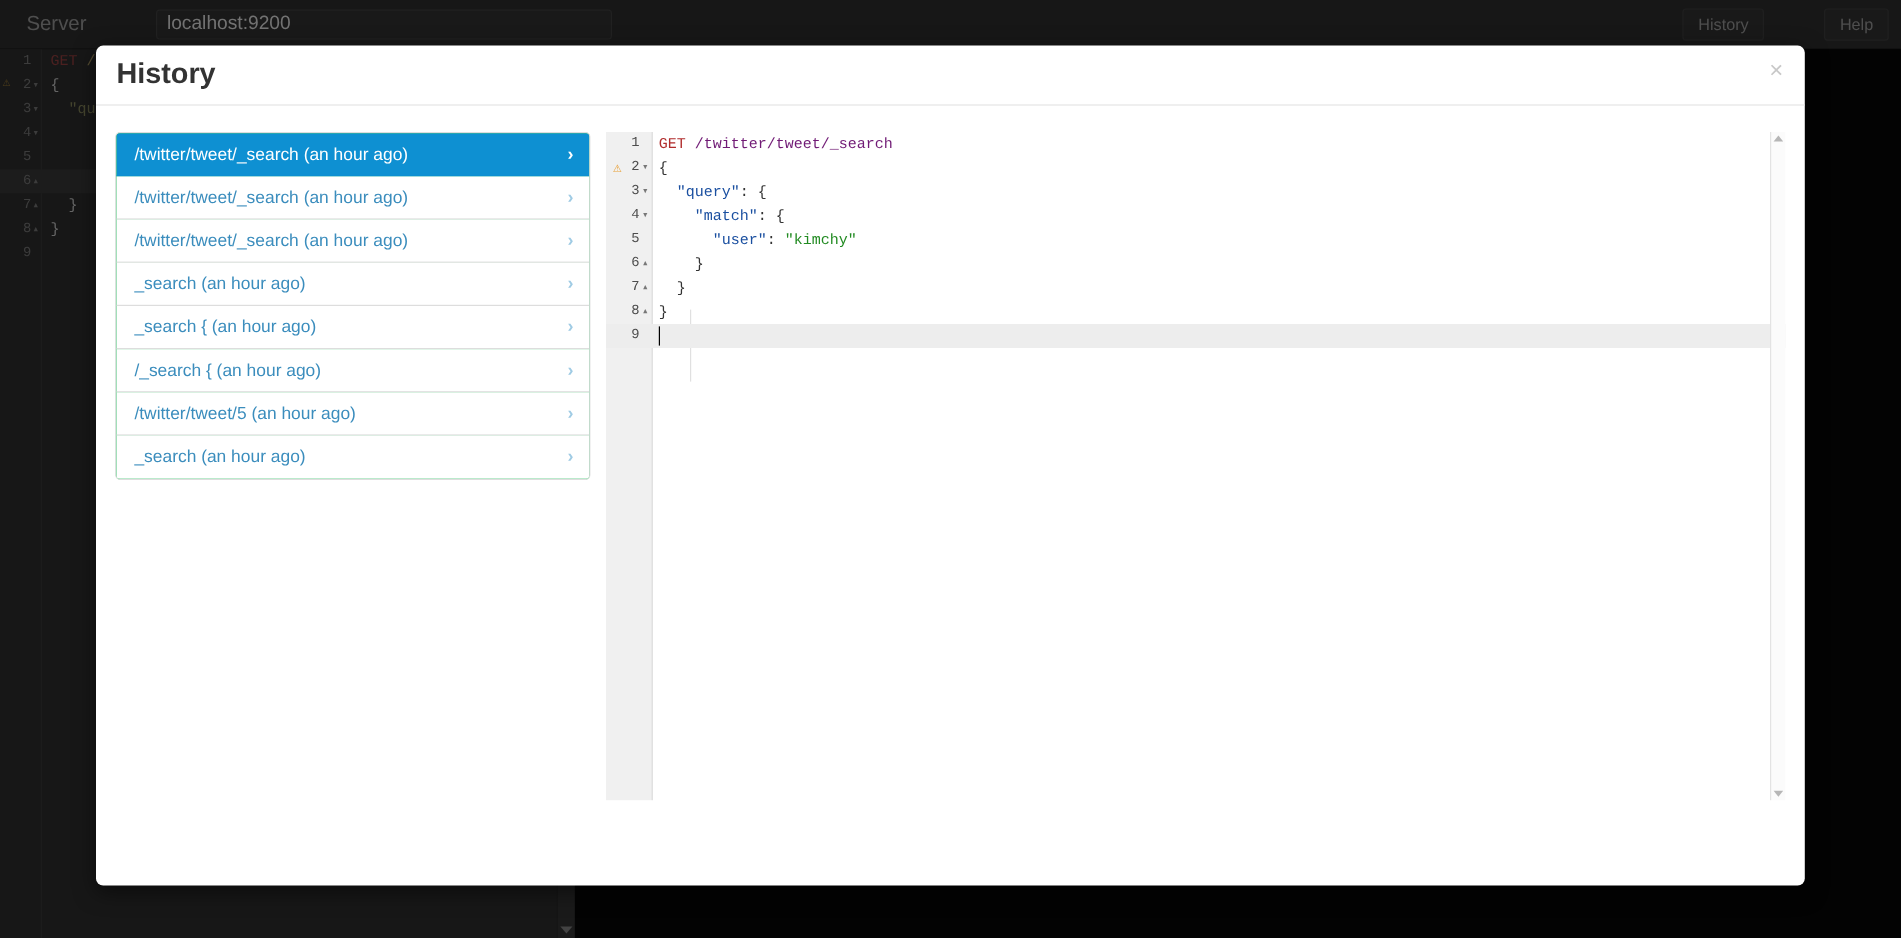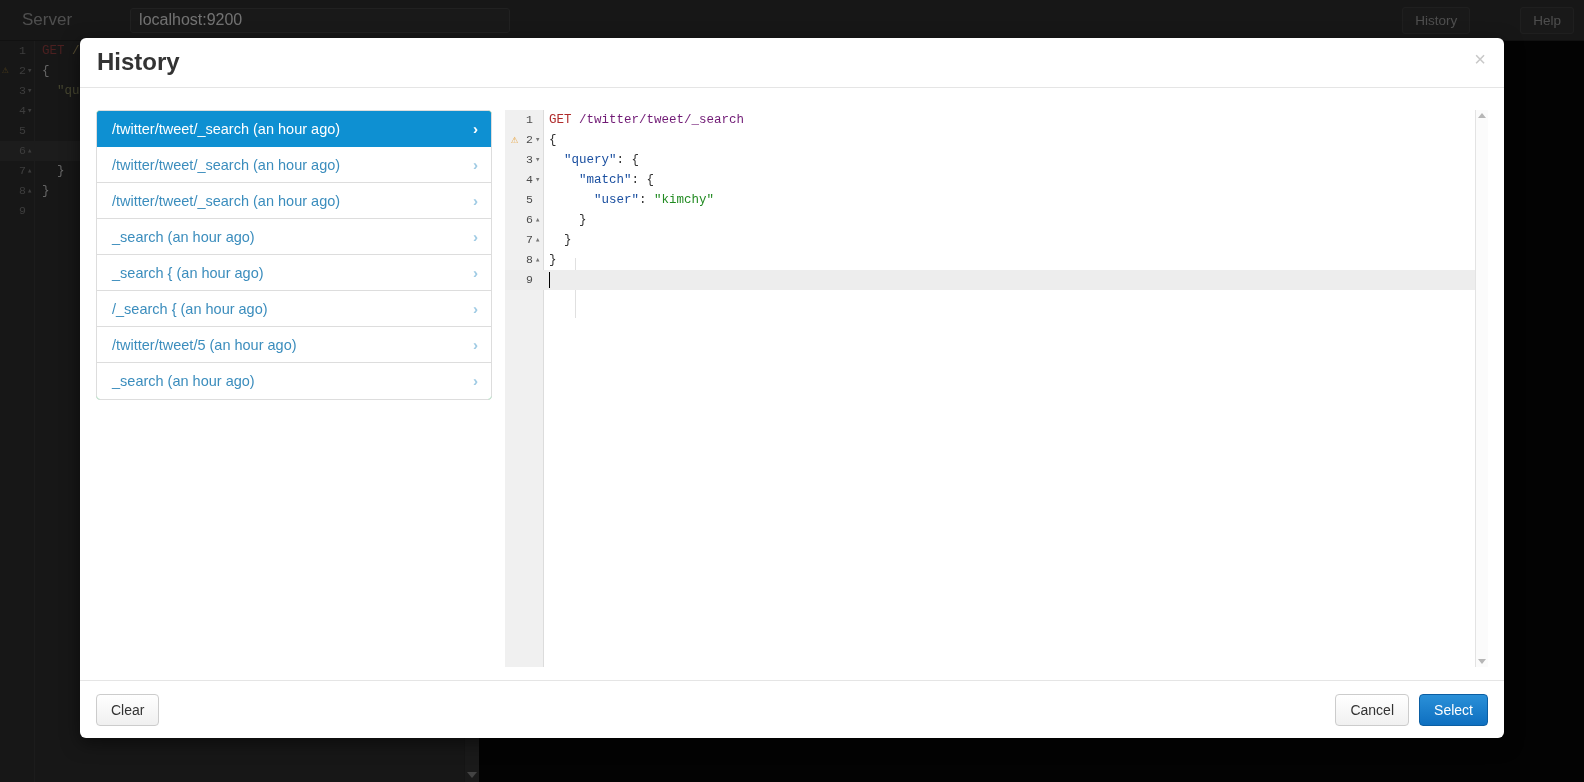--- a/index.html
+++ b/index.html
@@ -448,19 +448,14 @@
           <div class="code-line active-line"><span class="ln">9</span><span class="code"></span><span class="cursor"></span></div>
         </div>
       <div class="editor-scroll">
         <div class="editor-scroll-arrow-top"></div>
         <div class="editor-scroll-arrow-bottom"></div>
       </div>
     </div>
 
   </div>
 
-  <div class="modal-footer">
-    <button class="btn btn-default btn-clear">Clear</button>
-    <button class="btn btn-default btn-cancel">Cancel</button>
-    <button class="btn btn-primary btn-select">Select</button>
-  </div>
 
 </div>
 
 </body></html>

